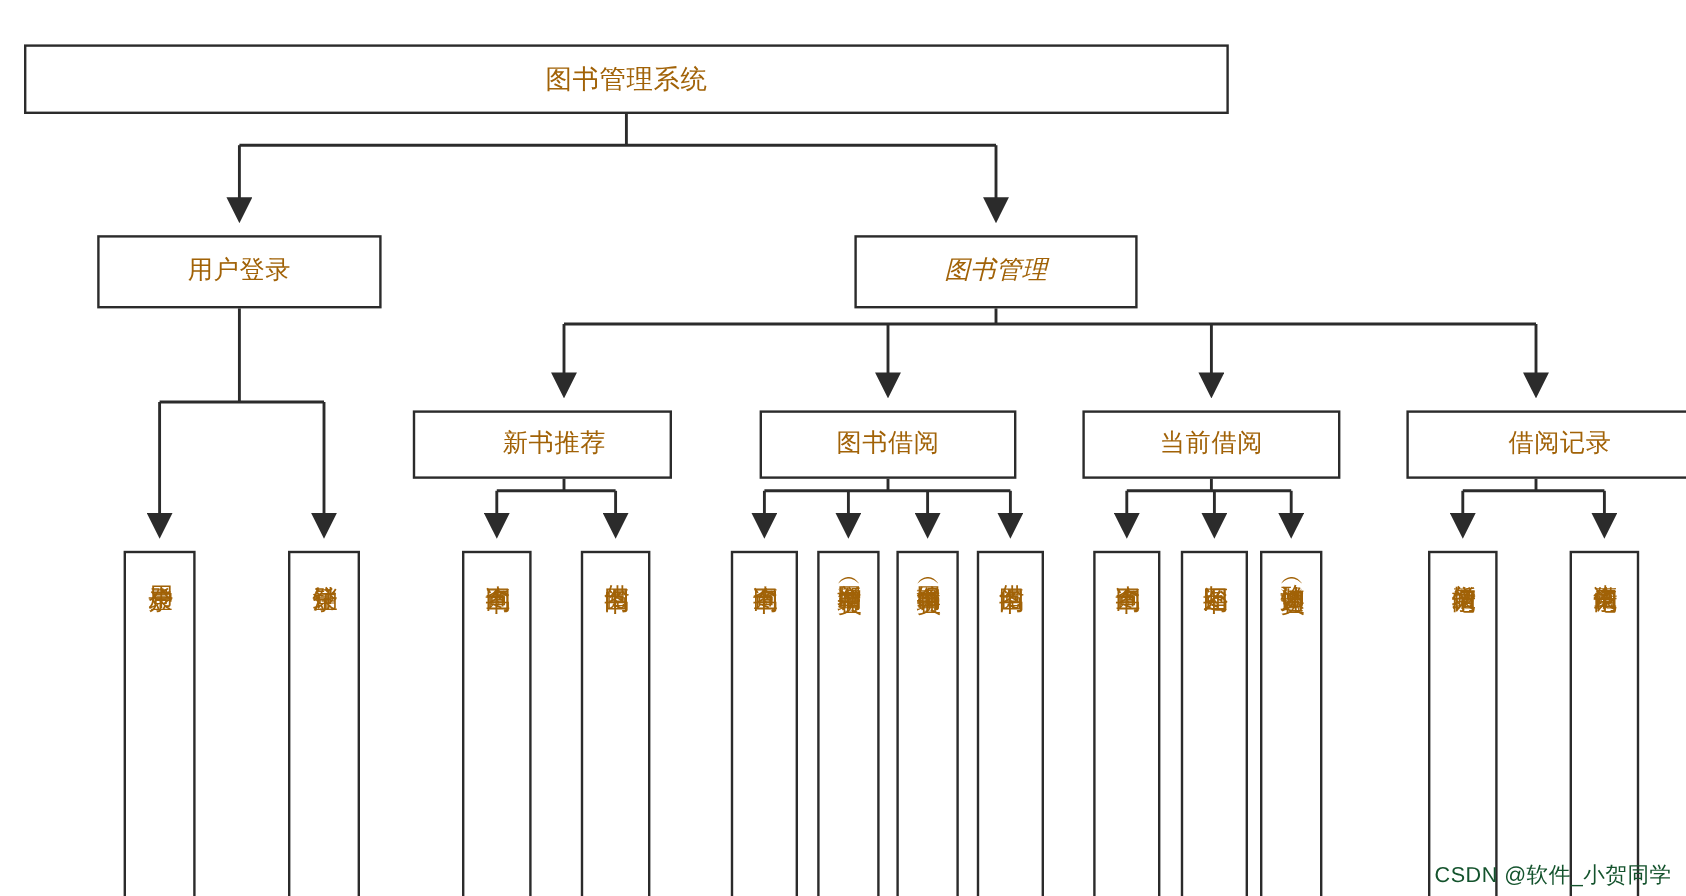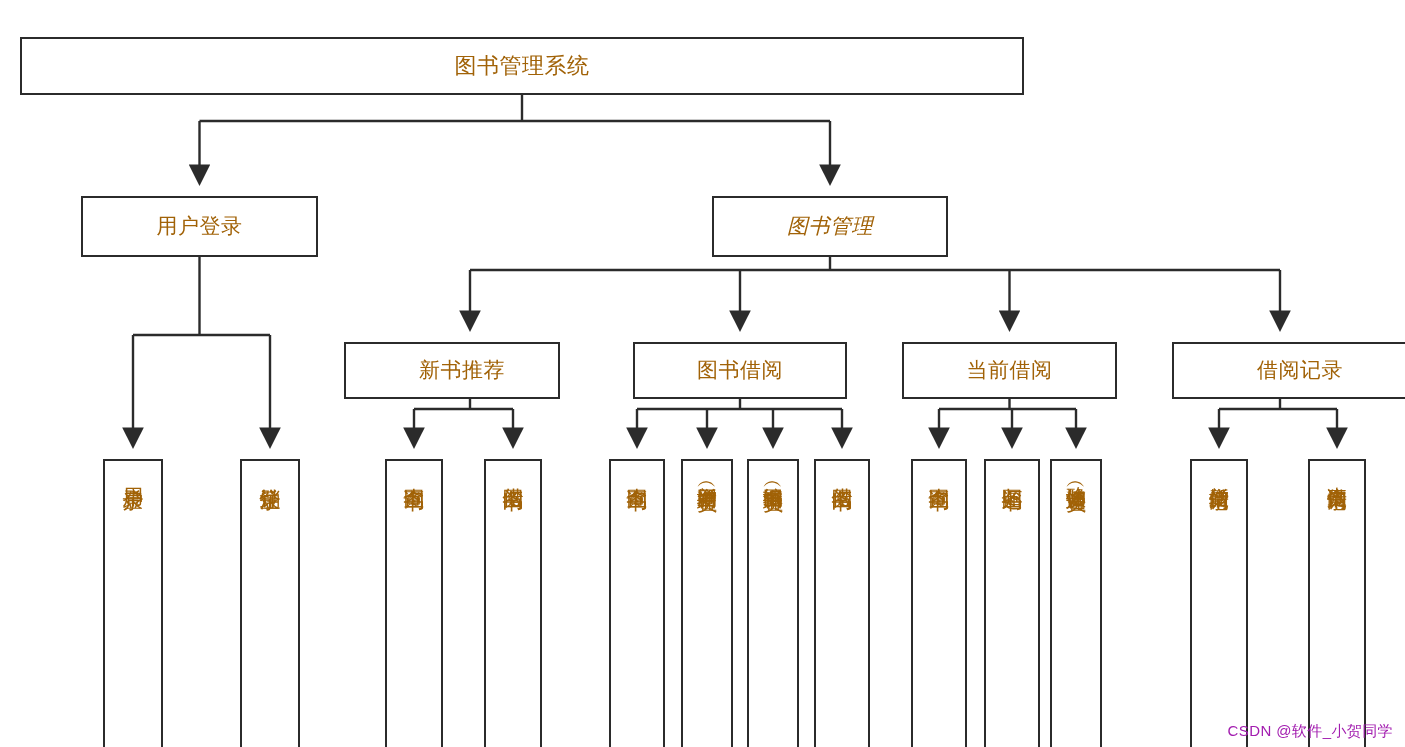--- a/index.html
+++ b/index.html
@@ -65,22 +65,22 @@
     letter-spacing: 1px;
     white-space: nowrap;
   }
   .node.vert.tall .label {
     font-size: 20px;
   }
   #watermark {
     position: absolute;
     right: 12px;
     bottom: 6px;
-    font-size: 15px;
-    color: #a21caf;
+    font-size: 18px;
+    color: #14532d;
     letter-spacing: 0.4px;
     white-space: nowrap;
   }
 </style>
 </head>
 <body>
 
 <div id="canvas">
 
   <svg id="edges" viewBox="0 0 1405 747" xmlns="http://www.w3.org/2000/svg">

